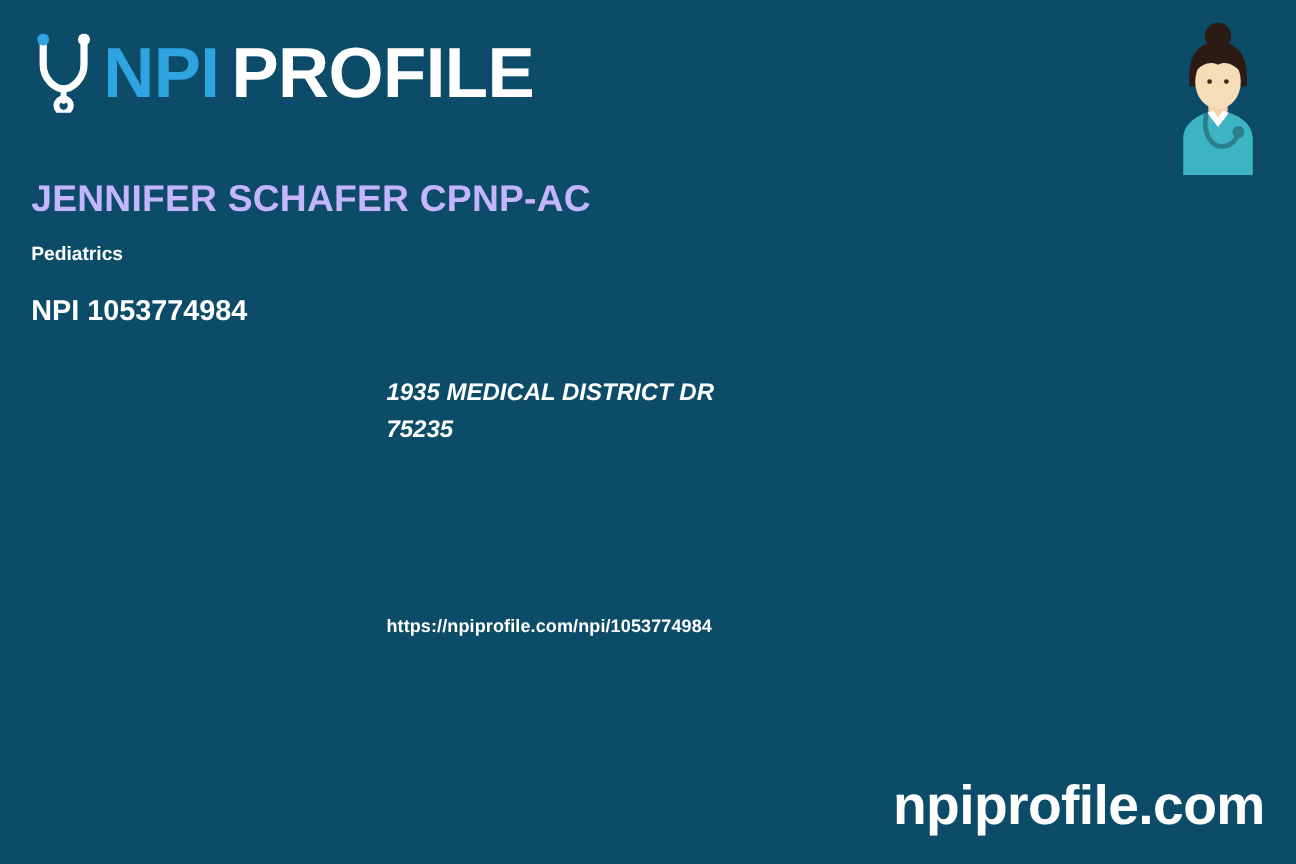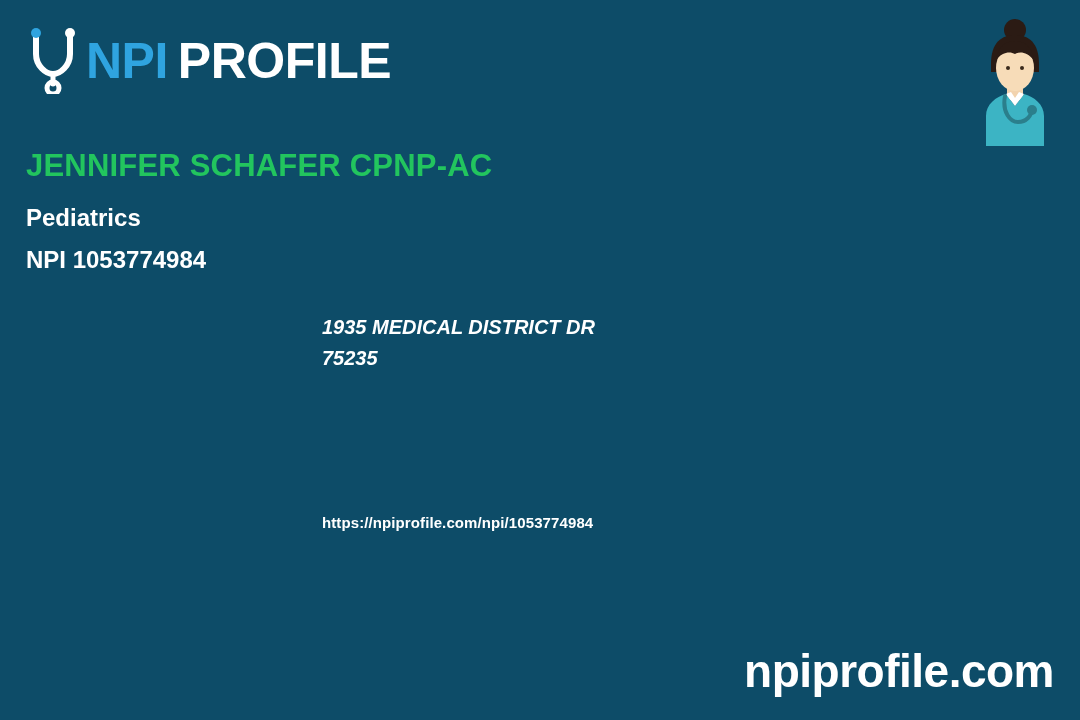--- a/index.html
+++ b/index.html
@@ -25,21 +25,21 @@
     align-items: center;
     gap: 6px;
   }
   .logo-mark {
     width: 54px;
     height: 66px;
     position: relative;
     flex: 0 0 auto;
   }
   .brand-text {
-    font-size: 50px;
+    font-size: 59px;
     font-weight: bold;
     letter-spacing: -0.5px;
     line-height: 1;
     white-space: nowrap;
   }
   .brand-npi { color: #2fa4e0; }
   .brand-profile { color: #ffffff; margin-left: 10px; }
 
   
   .avatar {
@@ -50,28 +50,28 @@
     height: 128px;
   }
 
   
   .provider-name {
     position: absolute;
     top: 148px;
     left: 26px;
     font-size: 31px;
     font-weight: bold;
-    color: #22c55e;
+    color: #c4b5fd;
     letter-spacing: 0.2px;
   }
   .provider-specialty {
     position: absolute;
     top: 204px;
     left: 26px;
-    font-size: 24px;
+    font-size: 16px;
     font-weight: bold;
     color: #ffffff;
   }
   .provider-npi {
     position: absolute;
     top: 246px;
     left: 26px;
     font-size: 24px;
     font-weight: bold;
     color: #ffffff;

